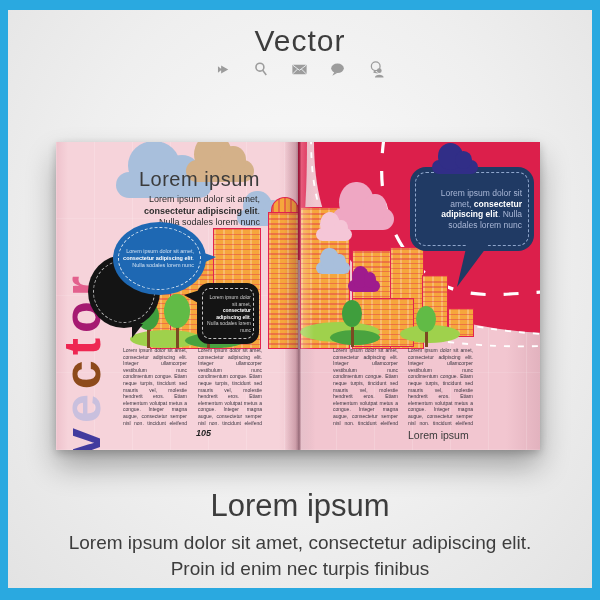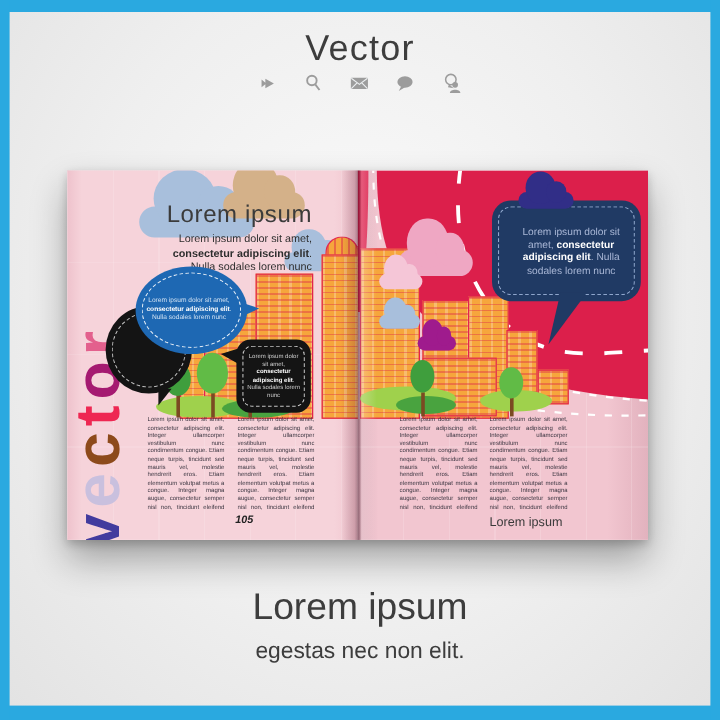--- a/index.html
+++ b/index.html
@@ -49,21 +49,21 @@
   .dome{position:absolute;background:var(--orange);border:1.5px solid var(--outlineRed);box-sizing:border-box;
     border-bottom:none;border-radius:50px 50px 0 0;
     background-image:repeating-linear-gradient(90deg,rgba(219,31,74,.45) 0 2px,rgba(0,0,0,0) 2px 6px);}
   .tree{position:absolute;}
   .tree .trunk{position:absolute;left:50%;bottom:0;width:3px;margin-left:-1.5px;background:var(--trunk);}
   .tree .crown{position:absolute;left:0;top:0;width:100%;border-radius:50%;background:var(--g);}
   .bush{position:absolute;border-radius:50%;background:var(--g);}
   
   .bubble{position:absolute;box-sizing:border-box;display:flex;align-items:center;justify-content:flex-end;}
   .bubble .inner{position:absolute;inset:5px;border:1.5px dashed rgba(255,255,255,.8);pointer-events:none;}
-  .bubble .btxt{position:relative;text-align:center;color:#cfcfcf;}
+  .bubble .btxt{position:relative;text-align:right;color:#cfcfcf;}
   .bubble.circle-blue{background:var(--blue);border-radius:50%;z-index:8;}
   .bubble.circle-blue .inner{border-radius:50%;border-color:rgba(255,255,255,.85);}
   .bubble.circle-blue .btxt{font-size:5.5px;line-height:7px;color:#cfe0f2;padding:0 12px 0 8px;}
   .bubble.circle-black{background:var(--black);border-radius:50%;z-index:7;}
   .bubble.circle-black .inner{border-radius:50%;border-color:rgba(255,255,255,.7);}
   .bubble.square-black{background:var(--black);border-radius:12px;z-index:9;}
   .bubble.square-black .inner{border-radius:8px;border-color:rgba(255,255,255,.75);}
   .bubble.square-black .btxt{font-size:5px;line-height:6.5px;padding:0 8px;}
   .bubble.navy{background:var(--navy);border-radius:16px;z-index:10;}
   .bubble.navy .inner{border-radius:11px;border-color:#8fa6cc;}
@@ -232,16 +232,18 @@
       <div class="col" style="left:35px;top:205px;width:65px;height:78px;">Lorem ipsum dolor sit amet, consectetur adipiscing elit. Integer ullamcorper vestibulum nunc condimentum congue. Etiam neque turpis, tincidunt sed mauris vel, molestie hendrerit eros. Etiam elementum volutpat metus a congue. Integer magna augue, consectetur semper nisl non, tincidunt eleifend erat. Duis quis libero nulla. Praesent ut augue mi. Donec quis nisl nisl. Quisque eget dignissim leo. Integer pulvinar mi ac eros dictum, vel commodo quam vestibulum. Duis venenatis vel nisi a venenatis. Curabitur lacinia, mauris ac imperdiet pharetra, ante velit scelerisque nisl, nec mollis velit purus sit amet metus.</div>
       <div class="col" style="left:110px;top:205px;width:65px;height:78px;">Lorem ipsum dolor sit amet, consectetur adipiscing elit. Integer ullamcorper vestibulum nunc condimentum congue. Etiam neque turpis, tincidunt sed mauris vel, molestie hendrerit eros. Etiam elementum volutpat metus a congue. Integer magna augue, consectetur semper nisl non, tincidunt eleifend erat. Duis quis libero nulla. Praesent ut augue mi. Donec quis nisl nisl. Quisque eget dignissim leo. Integer pulvinar mi ac eros dictum, vel commodo quam vestibulum. Duis venenatis vel nisi a venenatis. Curabitur lacinia, mauris ac imperdiet pharetra, ante velit scelerisque nisl, nec mollis velit purus sit amet metus.</div>
       <div class="caption" style="left:110px;top:287px;">Lorem ipsum</div>
     </div>
 
     <div class="fold"></div>
   </div>
 
   <div class="footer-head">Lorem ipsum</div>
   <div class="footer-body">
+    <div>Lorem ipsum dolor sit amet, consectetur adipiscing elit.</div>
+    <div>Proin id enim nec turpis finibus</div>
     <div>egestas nec non elit.</div>
   </div>
 
 </div>
 
 </body></html>

